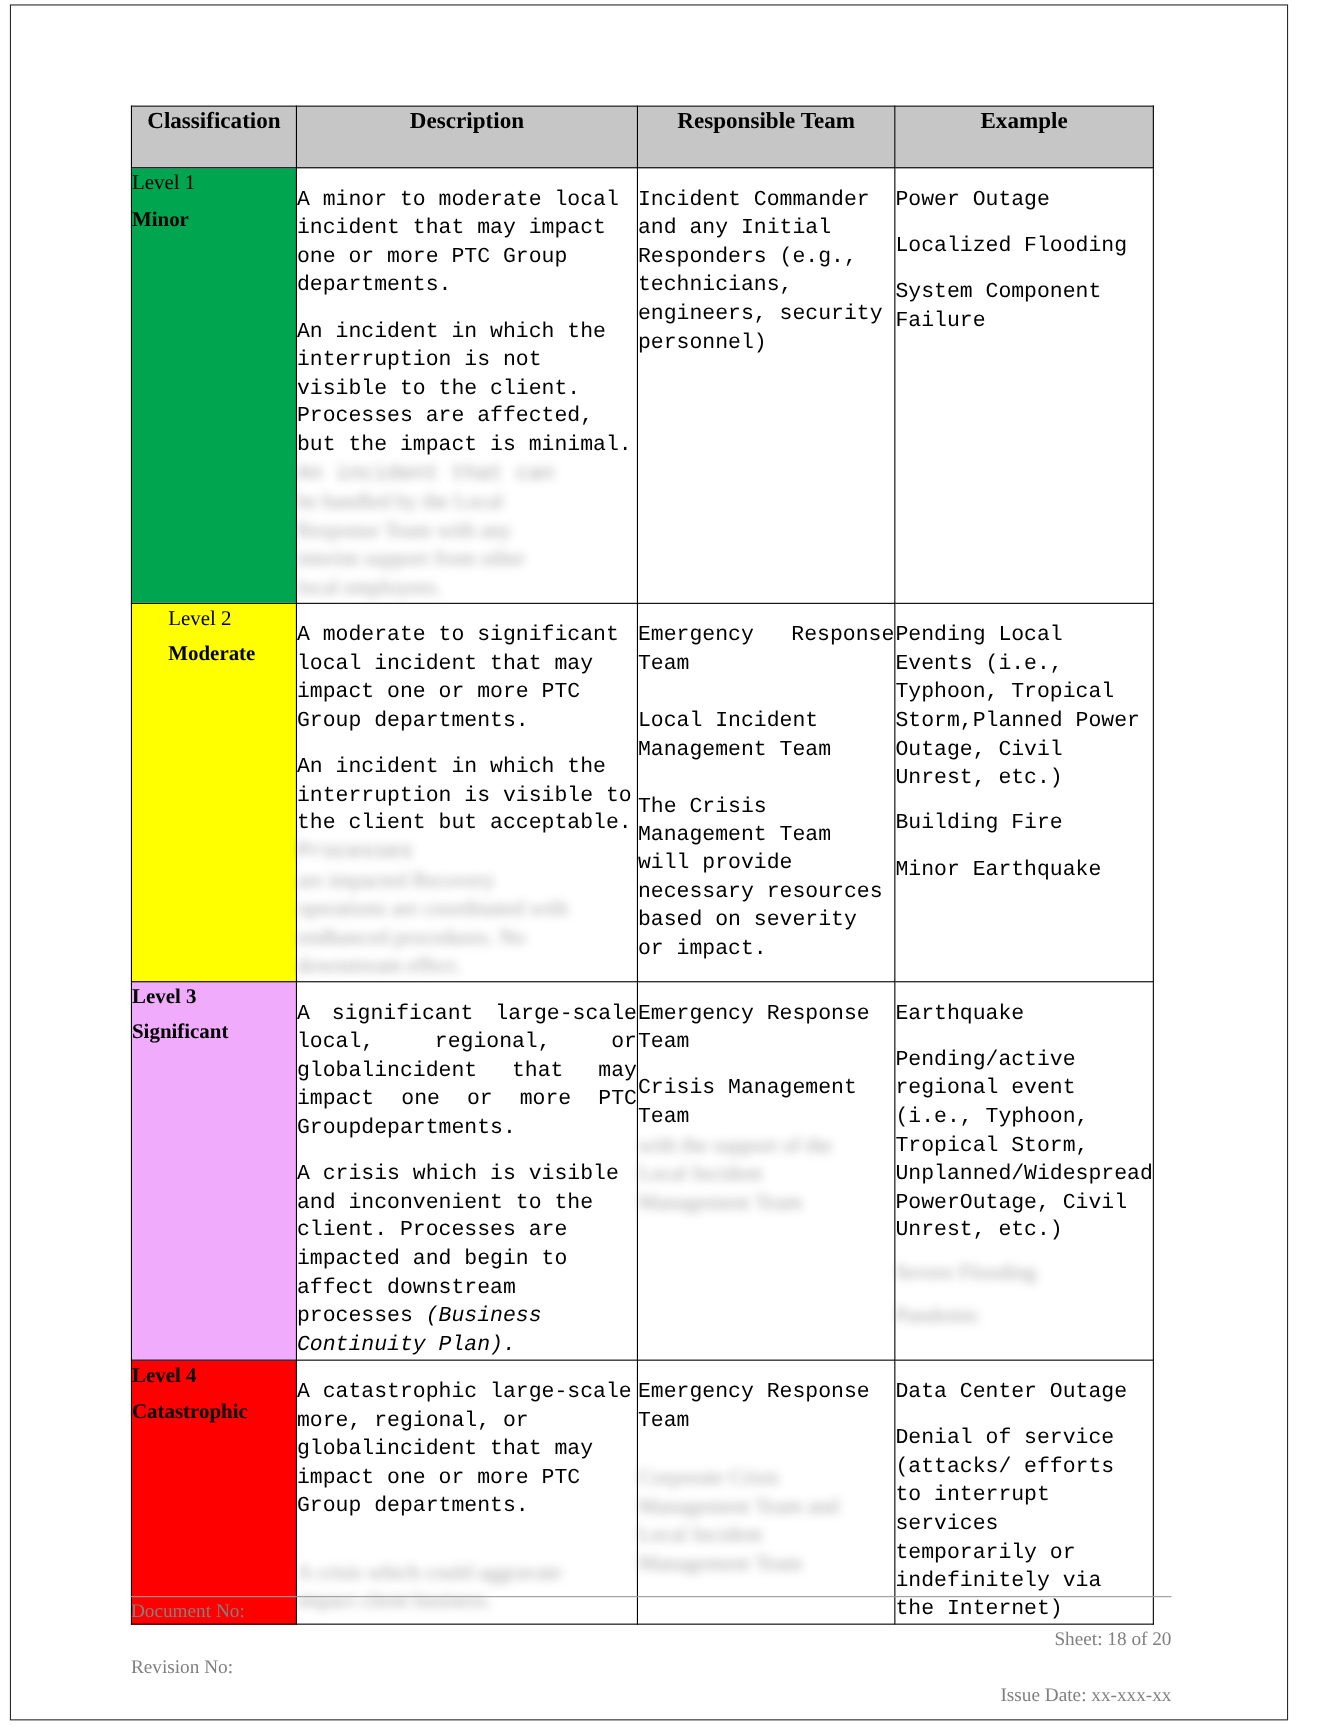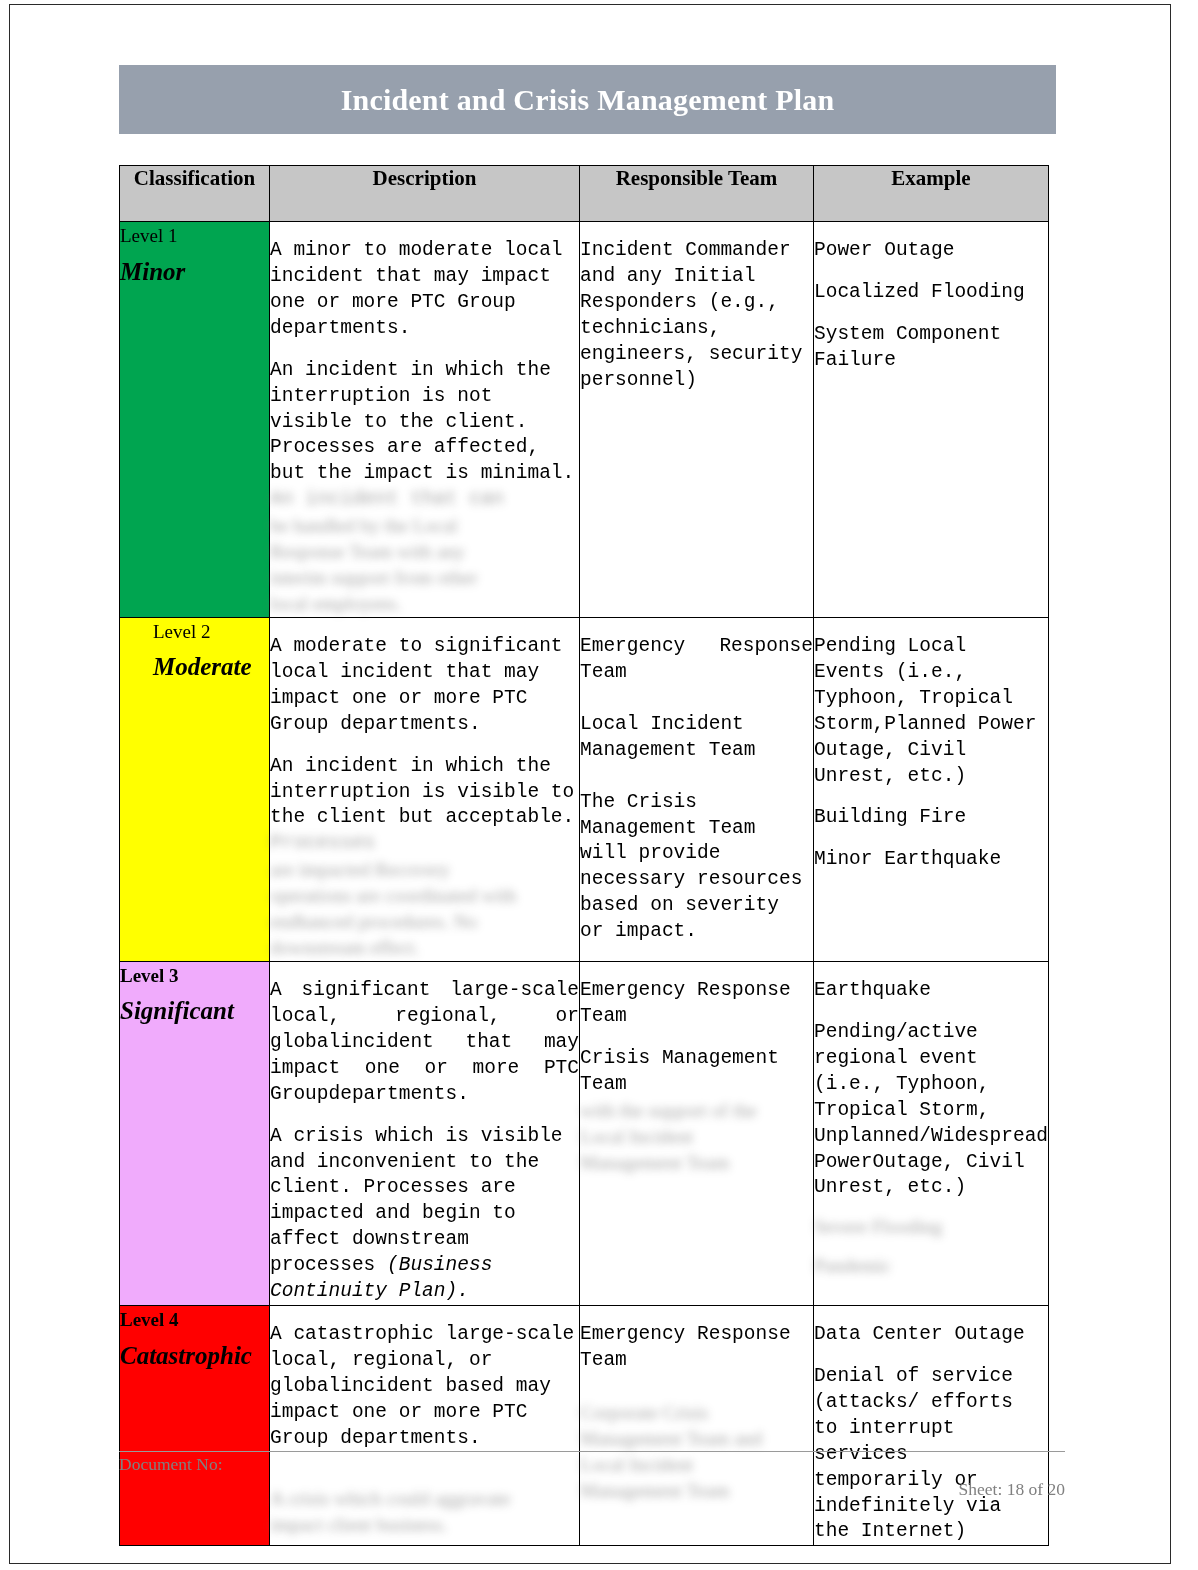--- a/index.html
+++ b/index.html
@@ -86,23 +86,22 @@
     text-align: left;
     padding-top: 14px;
   }
   td.cls .lvl {
     font-size: 19px;
     line-height: 1.5;
     display: block;
   }
   td.cls .lvl.bold { font-weight: bold; }
   td.cls .nm {
-    font-size: 25px;
+    font-size: 19px;
     font-weight: bold;
-    font-style: italic;
     display: block;
     margin-top: 7px;
   }
 
   
   td.txt {
     padding: 9px 7px 9px 8px;
     font-size: 19.5px;
     line-height: 1.33;
   }
@@ -157,23 +156,20 @@
   #footer .fright { text-align: right; }
   #footer .frow:first-of-type { margin-top: 8px; }
 </style>
 </head>
 <body>
 
 <div id="page">
 
   <div id="content">
 
-    <div id="title-band">
-      <span class="title-text">Incident and Crisis Management Plan</span>
-    </div>
 
     <table id="matrix">
       <colgroup>
         <col class="c1">
           <col class="c2">
           <col class="c3">
           <col class="c4">
       </colgroup>
       <thead>
         <tr>
@@ -256,21 +252,21 @@
             <span class="redact" style="margin-top:13px;">Pandemic</span>
           </td>
         </tr>
 
         <tr>
           <td class="cls" style="background:#FF0000;">
             <span class="lvl bold">Level 4</span>
             <span class="nm">Catastrophic</span>
           </td>
           <td class="txt">
-            <p class="gap">A catastrophic large-scale local, regional, or globalincident based may impact one or more PTC Group departments.</p>
+            <p class="gap">A catastrophic large-scale more, regional, or globalincident that may impact one or more PTC Group departments.</p>
             <span class="redact" style="margin-top:34px;">A crisis which could aggravate</span>
             <span class="redact">impact client business.</span>
           </td>
           <td class="txt">
             <p class="gap">Emergency Response Team</p>
             <span class="redact" style="margin-top:18px;">Corporate Crisis</span>
             <span class="redact">Management Team and</span>
             <span class="redact">Local Incident</span>
             <span class="redact">Management Team</span>
           </td>
@@ -283,15 +279,19 @@
       </tbody>
     </table>
   </div>
 
   <div id="footer">
     <div class="rule"></div>
     <div class="frow">
       <span class="fleft">Document No:</span>
       <span class="fright">Sheet: 18 of 20</span>
     </div>
+    <div class="frow">
+      <span class="fleft">Revision No:</span>
+      <span class="fright">Issue Date: xx-xxx-xx</span>
+    </div>
   </div>
 
 </div>
 
 </body></html>

